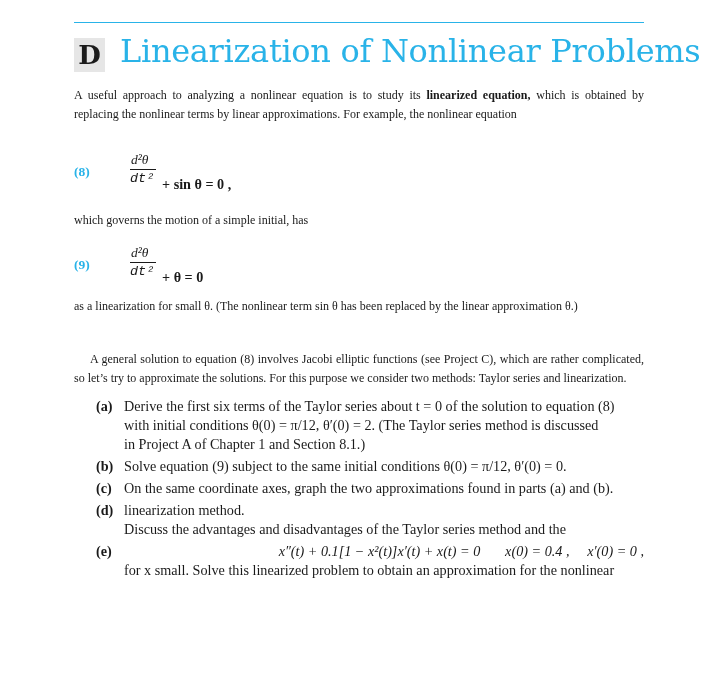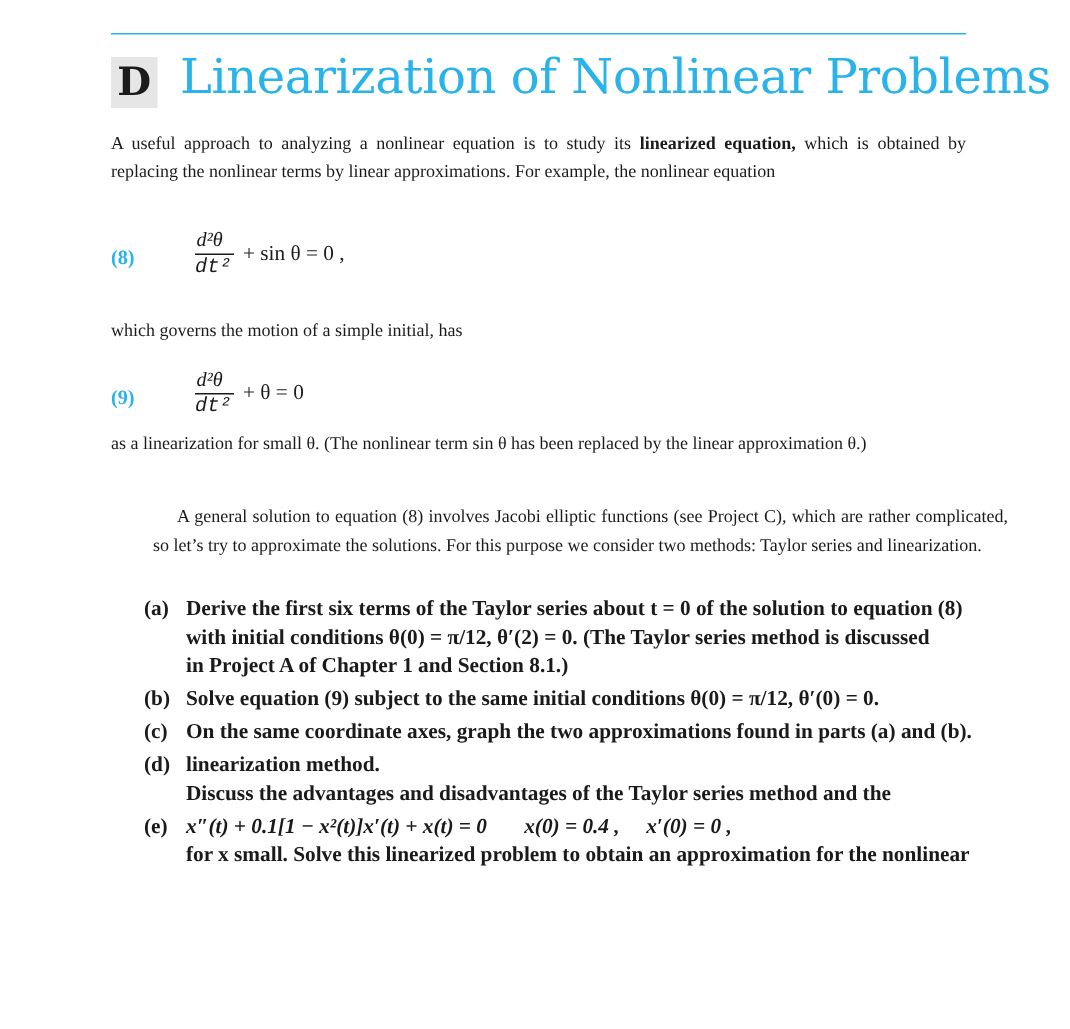--- a/index.html
+++ b/index.html
@@ -39,31 +39,31 @@
     color: #29b3e8; font-weight: bold; font-size: 13.5px;
   }
   .frac {
     position: absolute; left: 56px; top: 0; display: inline-block; text-align: left;
     font-style: italic; font-size: 13.5px;
   }
   .frac .num { display: block; line-height: 16px; padding: 0 1px; }
   .frac .bar { display: block; height: 1px; background: #1a1a1a; margin: 1px 0; width: 26px; }
   .frac .den { display: block; line-height: 16px; font-family: Liberation Mono, monospace; }
   .eqn-rest {
-    position: absolute; left: 88px; top: 9px; white-space: pre;
+    position: absolute; left: 88px; top: 24px; white-space: pre; font-weight: bold;
   }
   .items {
     position: absolute; left: 96px; width: 548px;
     font-size: 14.2px; line-height: 19px;
   }
   .item { position: relative; padding-left: 28px; margin-bottom: 3px; }
   .item .lbl { position: absolute; left: 0; top: 0; font-weight: bold; }
-  .item .txt { display: block; font-weight: bold; }
+  .item .txt { display: block; }
   .item .line { display: block; white-space: pre; }
-  i, .it { font-style: italic; }
+  i, .it { font-style: italic; text-align: right; }
   b { font-weight: bold; }
 </style>
 </head>
 <body>
 
 <div class="rule"></div>
 <div class="letter-box">D</div>
 <div class="title">Linearization of Nonlinear Problems</div>
 
 <div class="para" style="top:86px;"><span>A useful approach to analyzing a nonlinear equation is to study its </span><b>linearized equation,</b><span> which is obtained by replacing the nonlinear terms by linear approximations. For example, the nonlinear equation</span></div>
@@ -83,30 +83,30 @@
 <div class="eqn" style="top:245px;">
   <span class="eqn-num">(9)</span>
   <span class="frac">
     <span class="num">d²θ</span>
     <span class="bar"></span>
     <span class="den">dt²</span>
   </span>
   <span class="eqn-rest">+ θ = 0</span>
 </div>
 
-<div class="para" style="top:286px;">as a linearization for small θ. (The nonlinear term sin θ has been replaced by the linear approximation θ.)</div>
+<div class="para" style="top:297px;">as a linearization for small θ. (The nonlinear term sin θ has been replaced by the linear approximation θ.)</div>
 
-<div class="para" style="top:335px;margin-left:28px;"><span class="indent"></span><span>A general solution to equation (8) involves Jacobi elliptic functions (see Project C), which are rather complicated, so let’s try to approximate the solutions. For this purpose we consider two methods: Taylor series and linearization.</span></div>
+<div class="para" style="top:350px;"><span class="indent"></span><span>A general solution to equation (8) involves Jacobi elliptic functions (see Project C), which are rather complicated, so let’s try to approximate the solutions. For this purpose we consider two methods: Taylor series and linearization.</span></div>
 
 <div class="items" style="top:397px;">
   <div class="item">
     <span class="lbl">(a)</span>
     <span class="txt">
       <span class="line">Derive the first six terms of the Taylor series about t = 0 of the solution to equation (8)</span>
-      <span class="line">with initial conditions θ(0) = π/12, θ′(2) = 0. (The Taylor series method is discussed</span>
+      <span class="line">with initial conditions θ(0) = π/12, θ′(0) = 2. (The Taylor series method is discussed</span>
       <span class="line">in Project A of Chapter 1 and Section 8.1.)</span>
     </span>
   </div>
   <div class="item">
     <span class="lbl">(b)</span>
     <span class="txt">
       <span class="line">Solve equation (9) subject to the same initial conditions θ(0) = π/12, θ′(0) = 0.</span>
     </span>
   </div>
   <div class="item">

